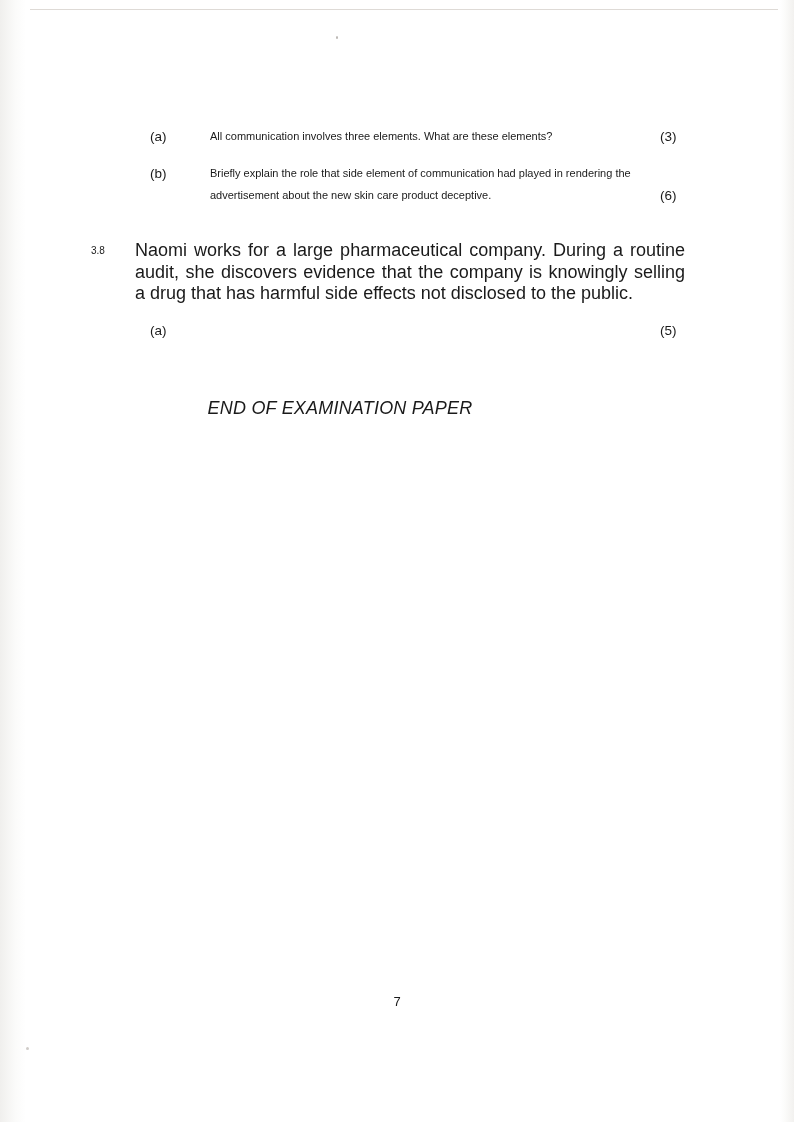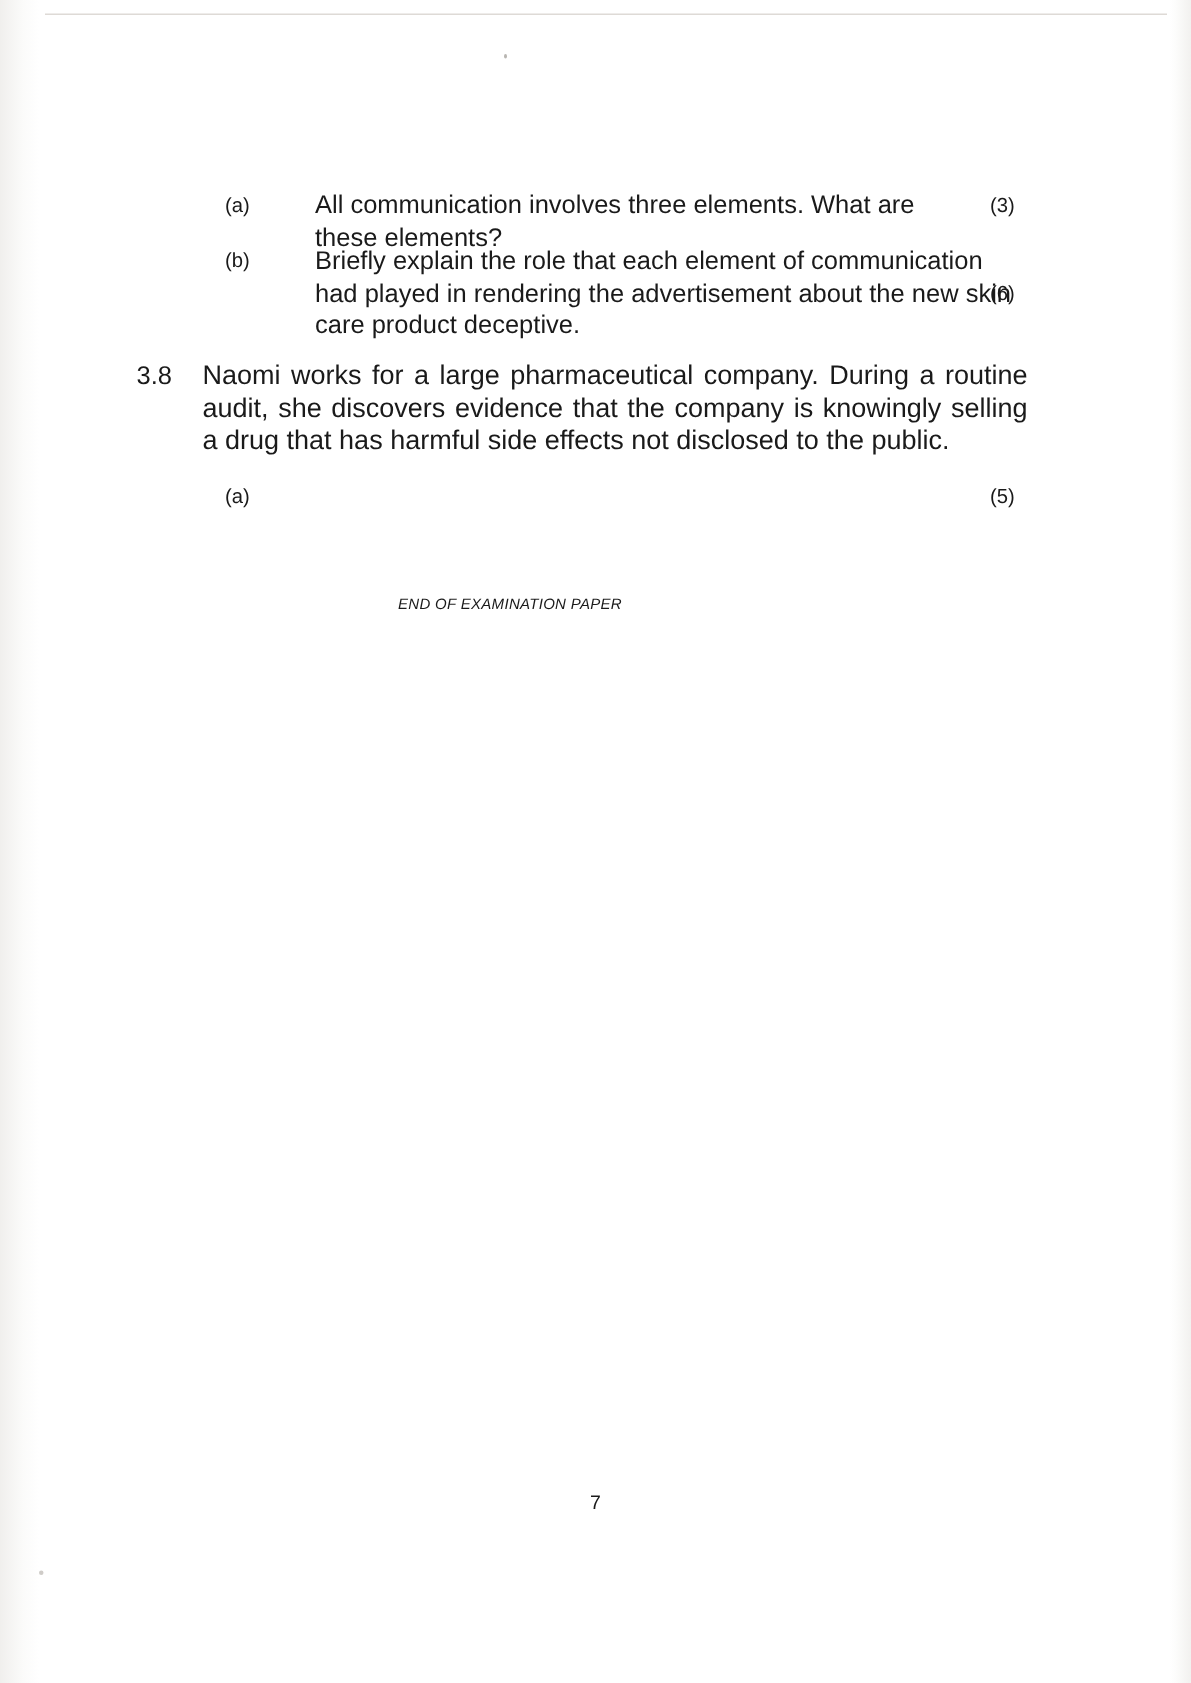--- a/index.html
+++ b/index.html
@@ -57,54 +57,54 @@
     display: flex;
     align-items: flex-start;
   }
   .sub-tag {
     width: 60px;
     flex: 0 0 60px;
     font-size: 13.5px;
     line-height: 21.5px;
   }
   .sub-text {
-    font-size: 17px;
+    font-size: 11px;
     line-height: 21.5px;
   }
   .marks {
     font-size: 13.5px;
     line-height: 21.5px;
     white-space: nowrap;
   }
 
   
   .num-row {
     position: absolute;
     display: flex;
     align-items: flex-start;
   }
   .num-tag {
     width: 44px;
     flex: 0 0 44px;
-    font-size: 17px;
+    font-size: 10px;
     line-height: 21.5px;
   }
   .num-body {
     font-size: 18px;
     line-height: 21.5px;
     text-align: justify;
     width: 550px;
   }
 
   .end-note {
     position: absolute;
     width: 680px;
     text-align: center;
     font-style: italic;
-    font-size: 10px;
+    font-size: 18px;
     letter-spacing: 0.2px;
   }
 
   .page-number {
     position: absolute;
     width: 794px;
     text-align: center;
     font-size: 13px;
   }
 </style>
@@ -122,21 +122,21 @@
   <div class="content">
 
     <div class="sub-row" style="left:150px; top:126px; width:540px;">
       <div class="sub-tag">(a)</div>
       <div class="sub-text" style="width:440px;">All communication involves three elements.  What are these elements?</div>
       <div class="marks" style="margin-left:10px;">(3)</div>
     </div>
 
     <div class="sub-row" style="left:150px; top:163px; width:540px;">
       <div class="sub-tag">(b)</div>
-      <div class="sub-text" style="width:478px;">Briefly explain the role that each element of communication had played in rendering the advertisement about the new skin care product deceptive.</div>
+      <div class="sub-text" style="width:478px;">Briefly explain the role that side element of communication had played in rendering the advertisement about the new skin care product deceptive.</div>
       <div class="marks" style="position:absolute; left:510px; top:21.5px;">(6)</div>
     </div>
 
     <div class="num-row" style="left:91px; top:240px; width:600px;">
       <div class="num-tag">3.8</div>
       <div class="num-body">Naomi works for a large pharmaceutical company. During a routine audit, she discovers evidence that the company is knowingly selling a drug that has harmful side effects not disclosed to the public.</div>
     </div>
 
     <div class="sub-row" style="left:150px; top:320px; width:540px;">
       <div class="sub-tag">(a)</div>

